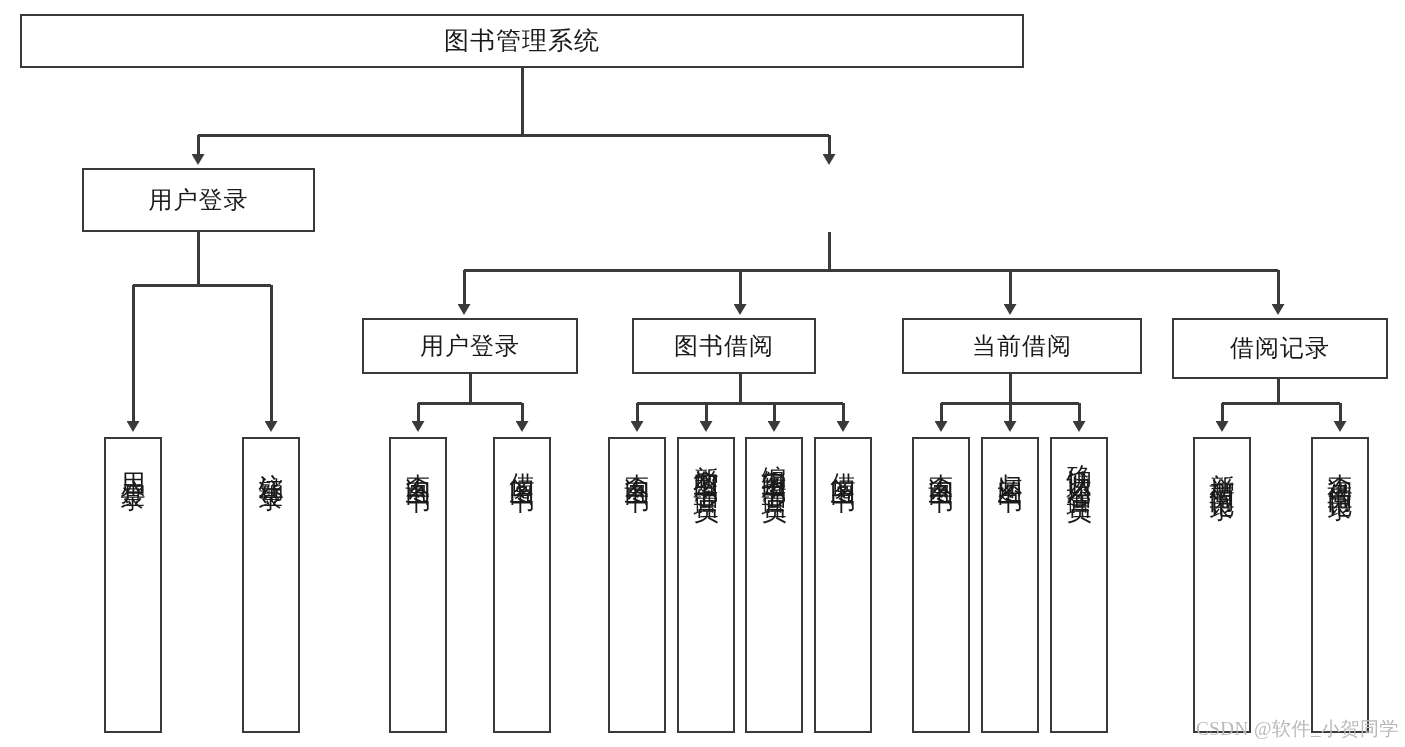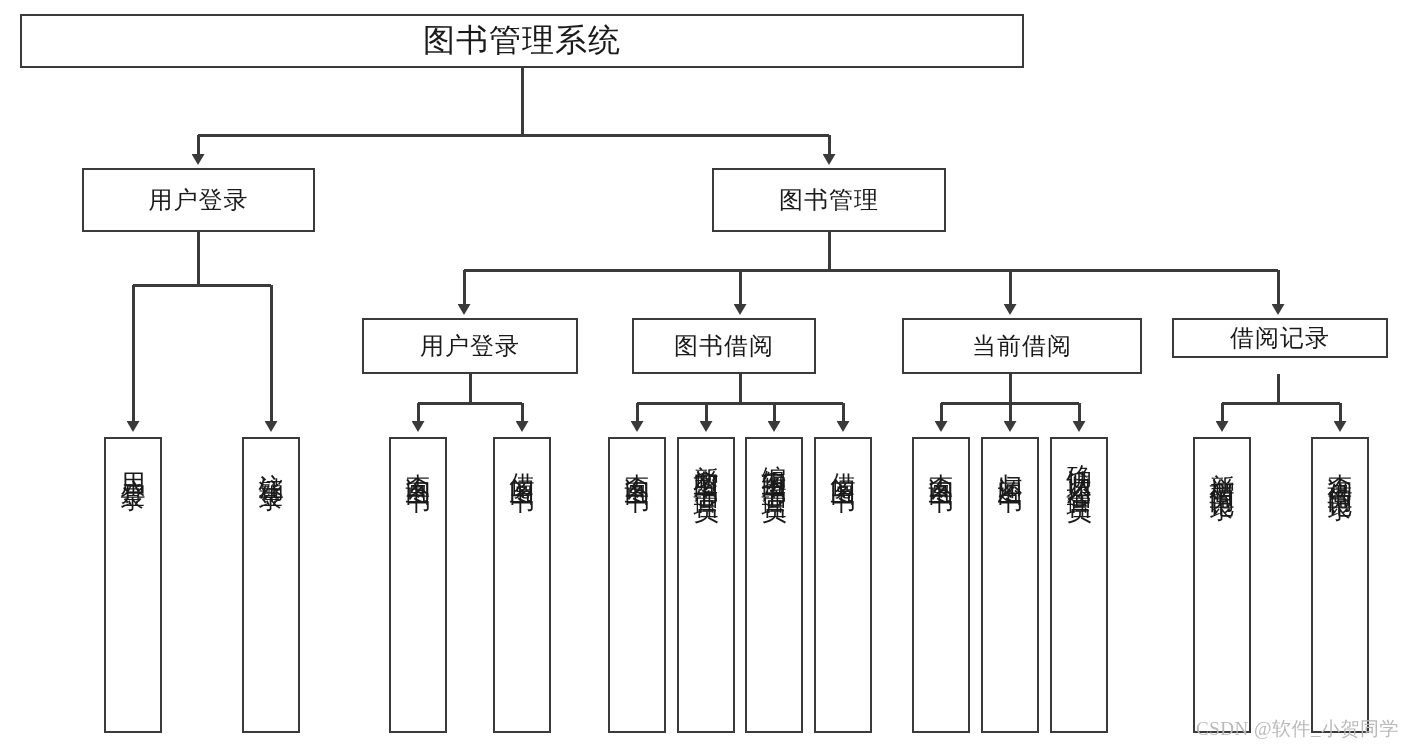--- a/index.html
+++ b/index.html
@@ -36,21 +36,21 @@
     justify-content: center;
     color: #1a1a1a;
     z-index: 2;
   }
   .node.horiz {
     font-size: 24px;
     letter-spacing: 1px;
     line-height: 1.1;
   }
   .node.root {
-    font-size: 32px;
+    font-size: 25px;
   }
   .node.leaf {
     font-size: 25px;
     align-items: flex-start;
     justify-content: center;
     padding-top: 14px;
   }
   .vtext {
     writing-mode: vertical-rl;
     text-orientation: upright;
@@ -130,37 +130,34 @@
   </svg>
 
   <div class="node horiz root" style="left:20px; top:14px; width:1004px; height:54px;">
     <span>图书管理系统</span>
   </div>
 
   <div class="node horiz" style="left:82px; top:168px; width:233px; height:64px;">
     <span>用户登录</span>
   </div>
 
-  <div class="node horiz" style="left:712px; top:168px; width:234px; height:64px;">
-    <span>图书管理</span>
-  </div>
 
   <div class="node horiz" style="left:362px; top:318px; width:216px; height:56px;">
     <span>用户登录</span>
   </div>
 
   <div class="node horiz" style="left:632px; top:318px; width:184px; height:56px;">
     <span>图书借阅</span>
   </div>
 
   <div class="node horiz" style="left:902px; top:318px; width:240px; height:56px;">
     <span>当前借阅</span>
   </div>
 
-  <div class="node horiz" style="left:1172px; top:318px; width:216px; height:40px;">
+  <div class="node horiz" style="left:1172px; top:318px; width:216px; height:61px;">
     <span>借阅记录</span>
   </div>
 
   <div class="node leaf" style="left:104px; top:437px; width:58px; height:296px;">
     <span class="vtext">用户登录</span>
   </div>
 
   <div class="node leaf" style="left:242px; top:437px; width:58px; height:296px;">
     <span class="vtext">注销登录</span>
   </div>

